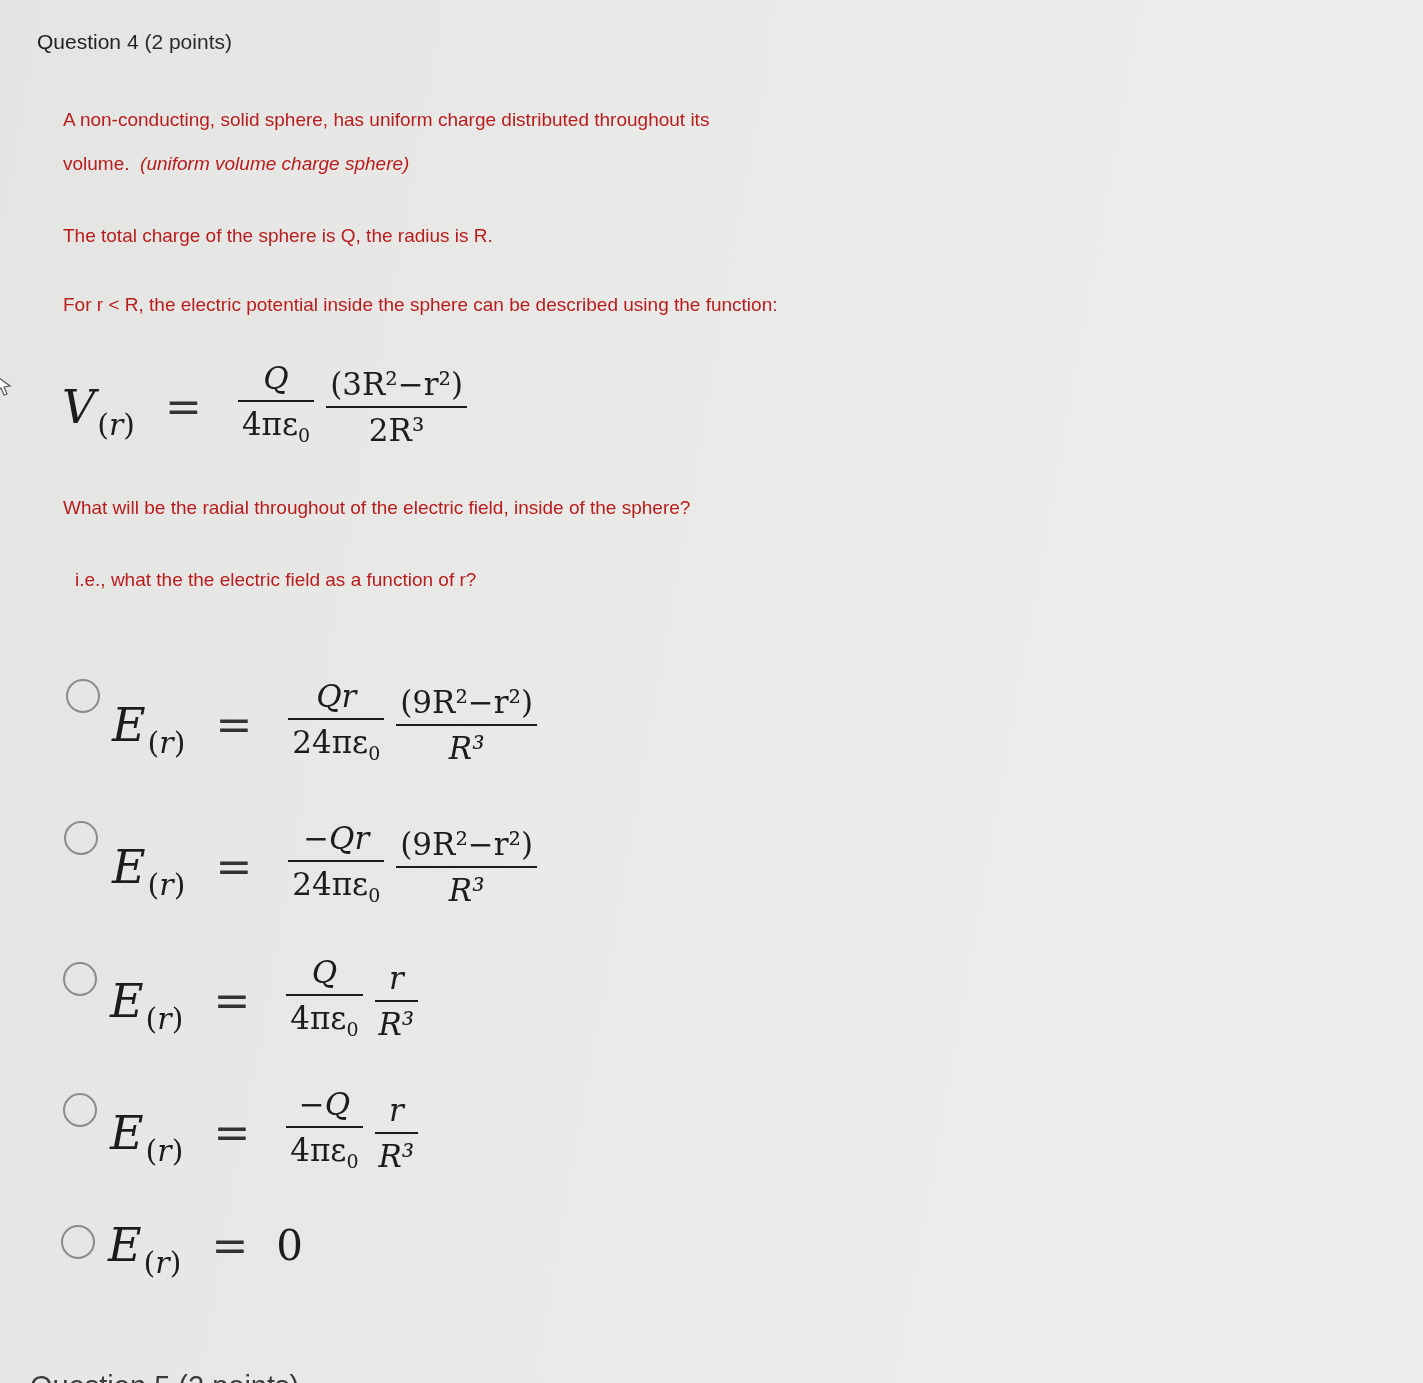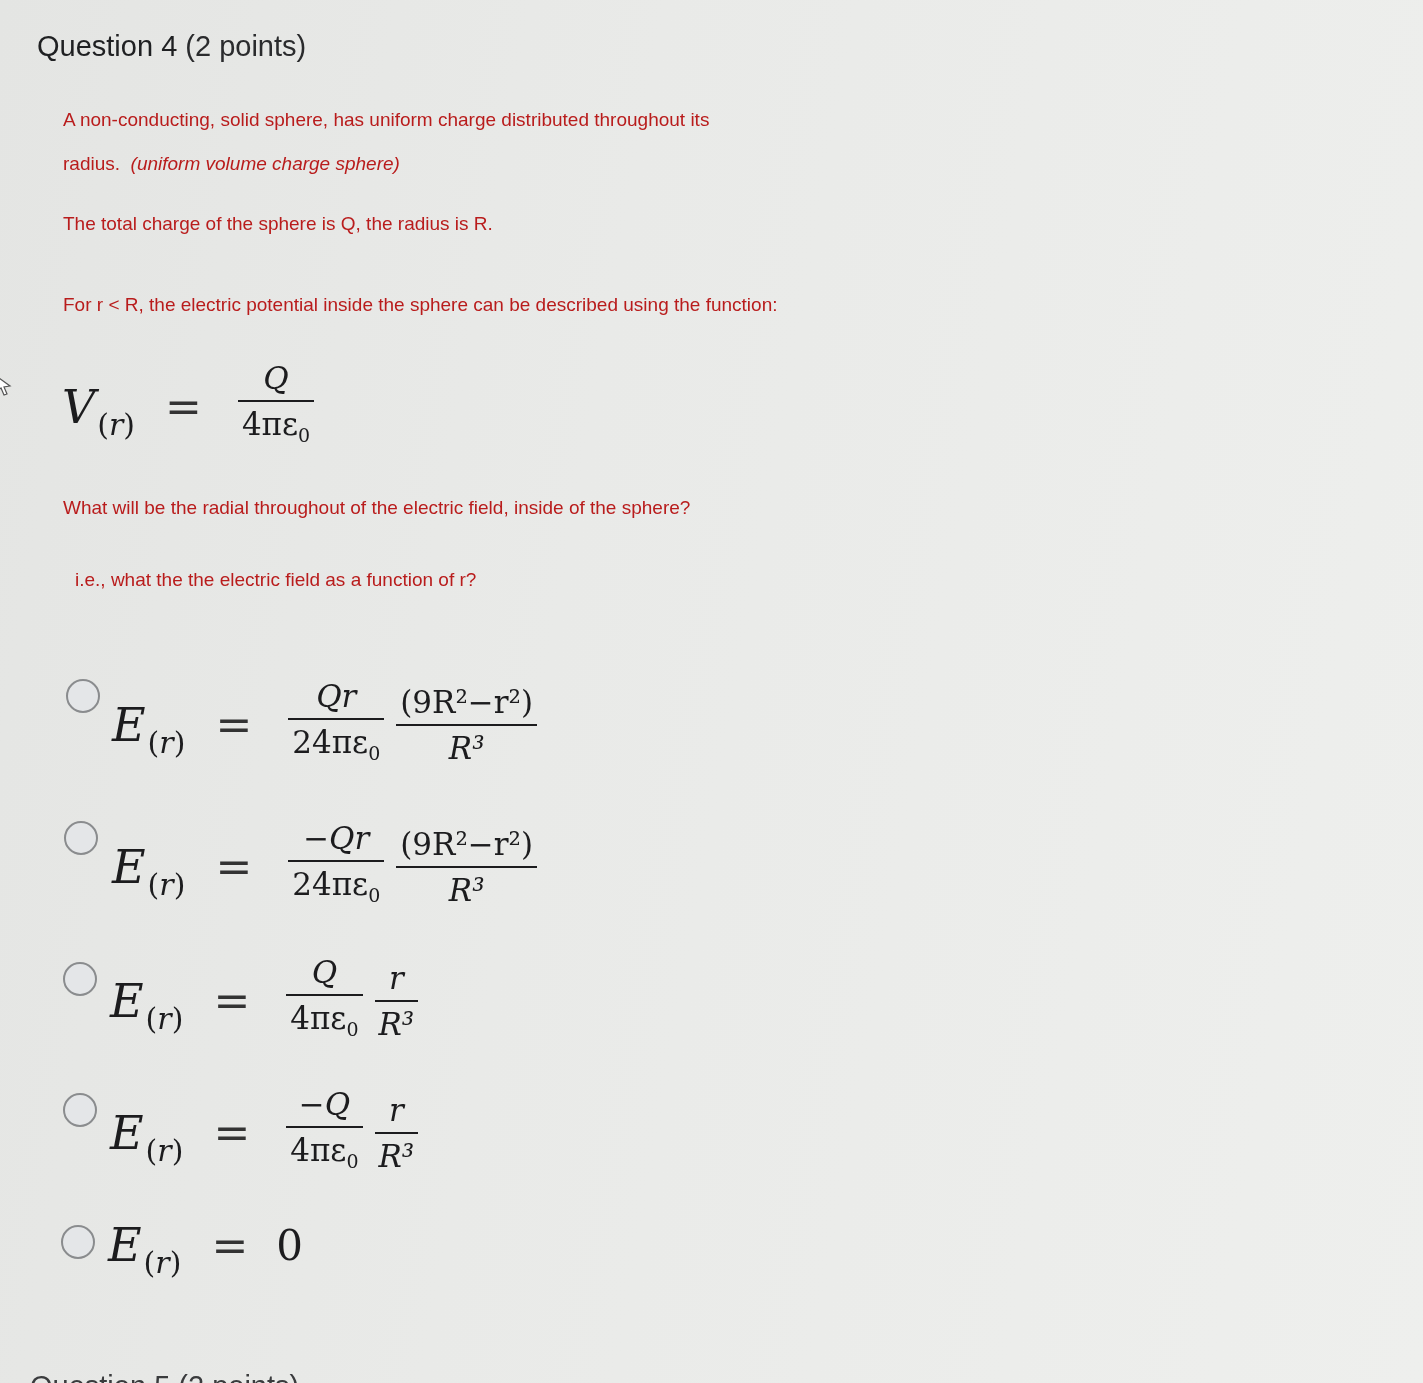--- a/index.html
+++ b/index.html
@@ -10,21 +10,21 @@
   }
   body {
     position: relative;
     font-family: "Liberation Sans", "DejaVu Sans", sans-serif;
     color: #222325;
     background: linear-gradient(100deg, #e4e5e3 0%, #e9eae8 40%, #ecedeb 75%, #eeefed 100%);
   }
   .abs { position: absolute; white-space: nowrap; }
   .qtitle {
     left: 37px; top: 30px;
-    font-size: 29px; color: #1f2022;
+    font-size: 21px; color: #1f2022;
   }
   .qtitle .num { font-weight: normal; }
   .qtitle .pts { color: #2a2b2d; }
   .para {
     left: 63px; font-size: 19px; color: #b91c1c; line-height: 44px;
   }
   .para em { font-style: italic; }
 
   
   .math {
@@ -67,39 +67,44 @@
 </svg>
 
 <div class="abs qtitle">
   <span class="num">Question 4</span>
   <span class="pts">(2 points)</span>
 </div>
 
 <div class="abs para" style="top:98px;">
   <div>A non-conducting, solid sphere, has uniform charge distributed throughout its</div>
   <div>
-    <span>radius.</span>&nbsp;
+    <span>volume.</span>&nbsp;
     <em>(uniform volume charge sphere)</em>
   </div>
 </div>
 
-<div class="abs para" style="top:202px;">The total charge of the sphere is Q, the radius is R.</div>
+<div class="abs para" style="top:214px;">The total charge of the sphere is Q, the radius is R.</div>
 
 <div class="abs para" style="top:283px;">For r &lt; R, the electric potential inside the sphere can be described using the function:</div>
 
 <div class="abs math" style="left:62px; top:358px;">
   <span class="m-lhs">
     <span>V</span>
     <span class="sub">(<i>r</i>)</span>
   </span>
   <span class="m-eq">=</span>
   <span class="frac">
     <span class="num"><i>Q</i></span>
     <span class="bar"></span>
     <span class="den"><span>4πε</span><sub>0</sub></span>
+  </span>
+  <span class="frac">
+    <span class="num">(3R²−r²)</span>
+    <span class="bar"></span>
+    <span class="den">2R³</span>
   </span>
 </div>
 
 <div class="abs para" style="top:486px;">What will be the radial throughout of the electric field, inside of the sphere?</div>
 <div class="abs para" style="top:558px; left:75px;">i.e., what the the electric field as a function of r?</div>
 
 <div class="radio" style="left:66px; top:679px;"></div>
 <div class="abs math" style="left:112px; top:676px;">
   <span class="m-lhs">
       <span>E</span>

